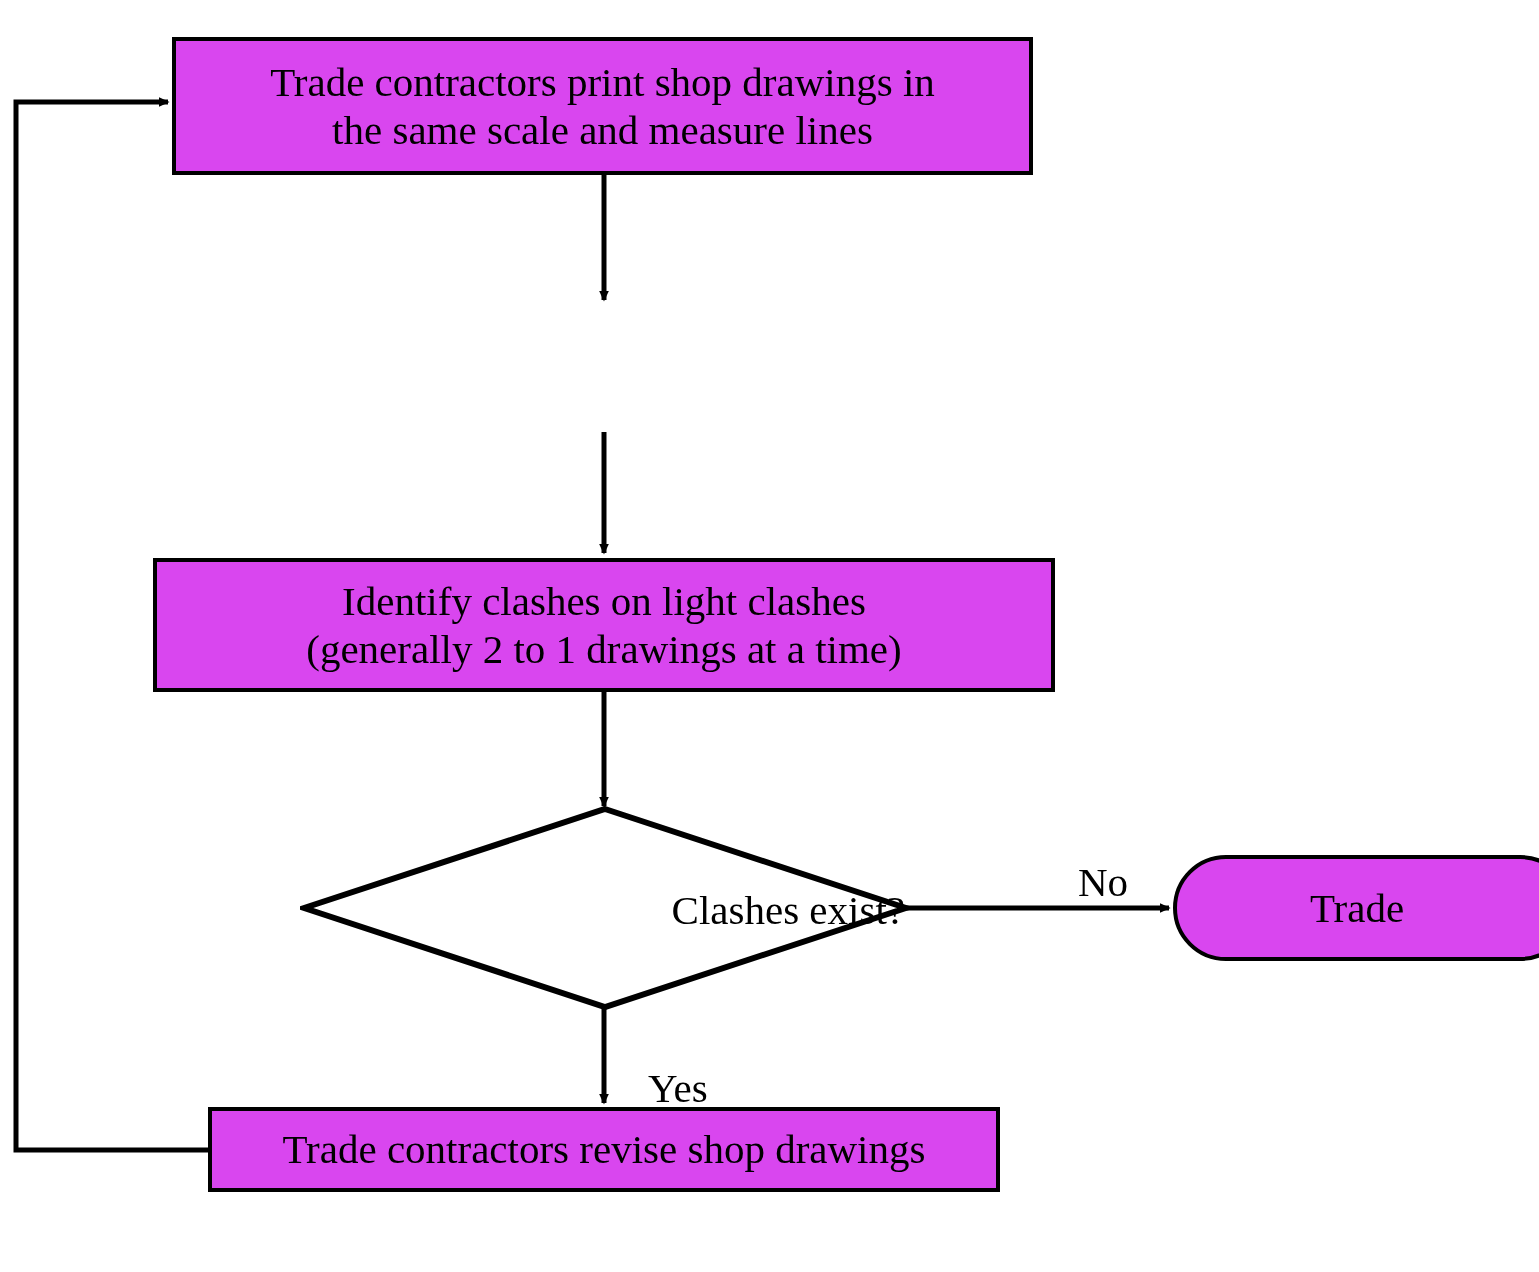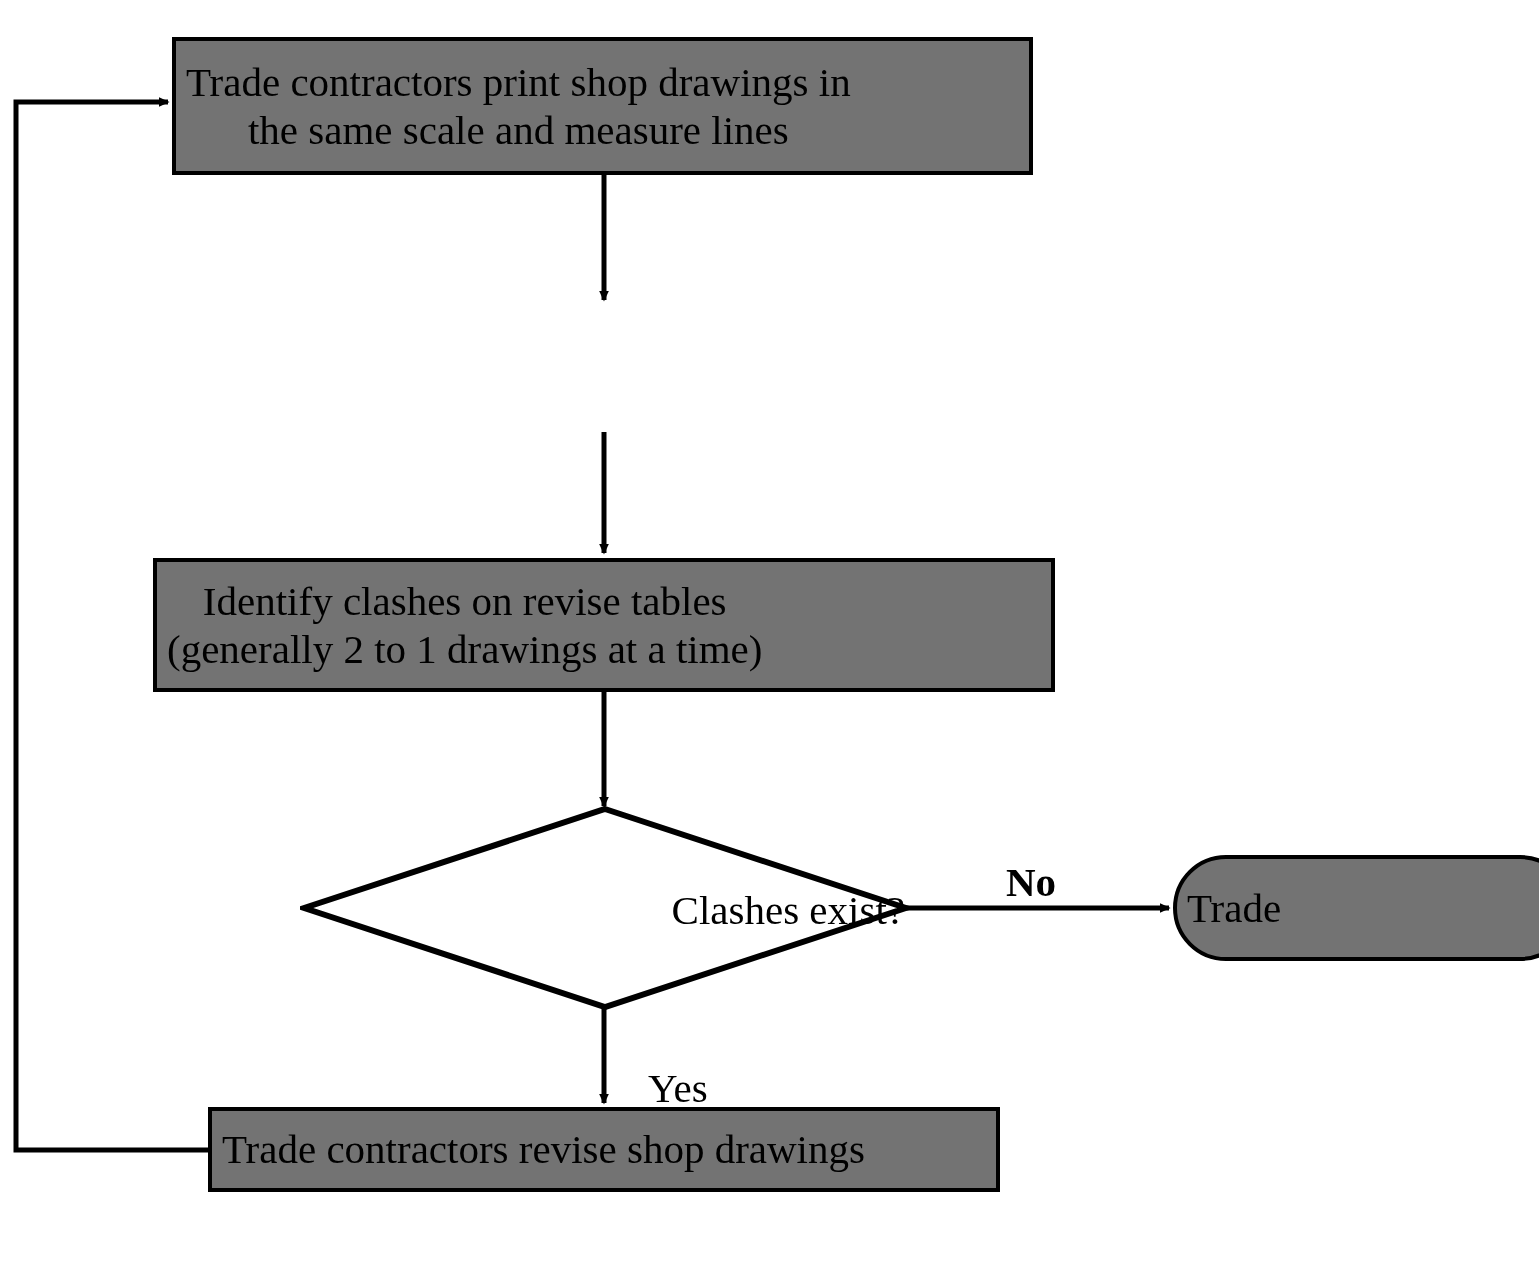--- a/index.html
+++ b/index.html
@@ -21,24 +21,24 @@
     left: 0;
     top: 0;
     width: 1539px;
     height: 1272px;
   }
   .node {
     position: absolute;
     box-sizing: border-box;
     display: flex;
     align-items: center;
-    justify-content: flex-start;
+    justify-content: center;
     text-align: center;
     color: #000000;
-    background: #737373;
+    background: #d946ef;
   }
   .process {
     border: 4px solid #000000;
     font-size: 41px;
     line-height: 1.18;
   }
   .terminal {
     border: 4px solid #000000;
     border-radius: 56px;
     font-size: 41px;
@@ -90,35 +90,35 @@
   <div class="node process" style="left:172px; top:37px; width:861px; height:138px;">
     <span class="txt">
       <span>Trade contractors print shop drawings in</span><br>
       <span>the same scale and measure lines</span>
     </span>
   </div>
 
 
   <div class="node process" style="left:153px; top:558px; width:902px; height:134px;">
     <span class="txt">
-      <span>Identify clashes on revise tables</span><br>
+      <span>Identify clashes on light clashes</span><br>
       <span>(generally 2 to 1 drawings at a time)</span>
     </span>
   </div>
 
   <svg style="position:absolute; left:300px; top:805px; width:610px; height:206px;" viewBox="0 0 610 206" xmlns="http://www.w3.org/2000/svg">
     <polygon points="305,4 606,103 305,202 4,103" fill="#ffffff" stroke="#000000" stroke-width="6"></polygon>
   </svg>
   <div class="decision-label" style="left:305px; top:886px; width:600px;">Clashes exist?</div>
 
   <div class="node process" style="left:208px; top:1107px; width:792px; height:85px;">
     <span class="txt">Trade contractors revise shop drawings</span>
   </div>
 
   <div class="node terminal" style="left:1173px; top:855px; width:400px; height:106px;">
     <span class="txt" style="margin-right:32px;">Trade</span>
   </div>
 
-  <div class="edge-label" style="left:1006px; top:858px;font-weight:bold;">No</div>
+  <div class="edge-label" style="left:1078px; top:858px;">No</div>
 
   <div class="edge-label" style="left:648px; top:1064px;">Yes</div>
 
 </div>
 
 </body></html>

